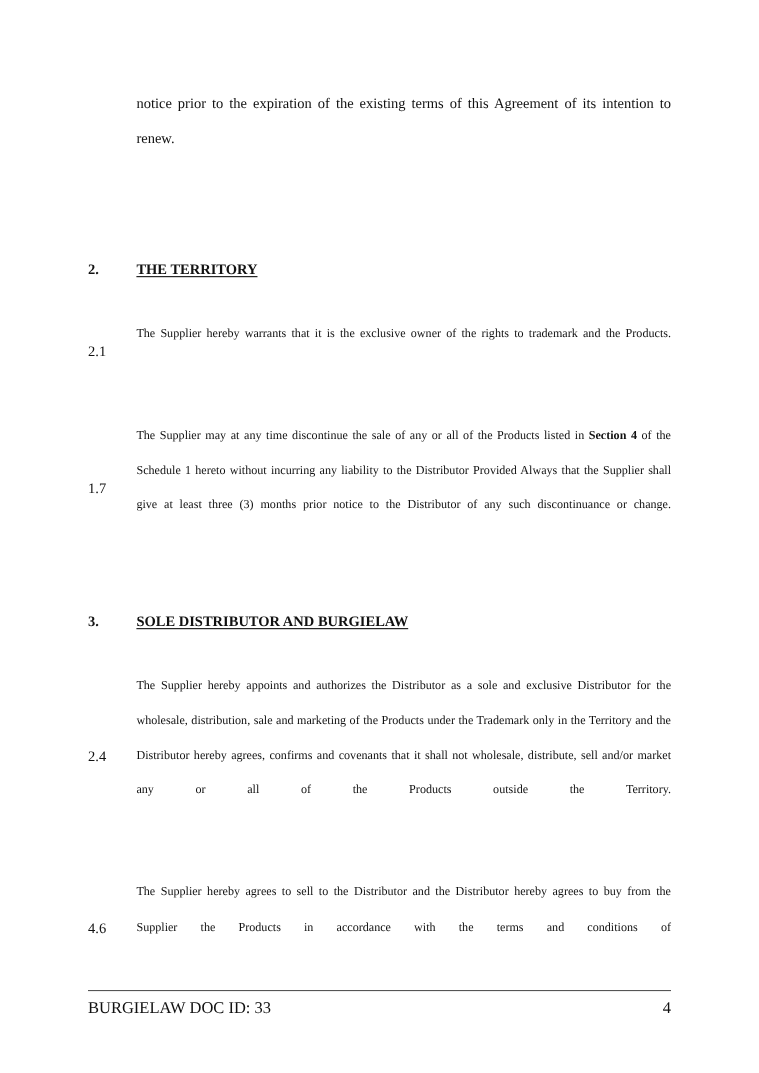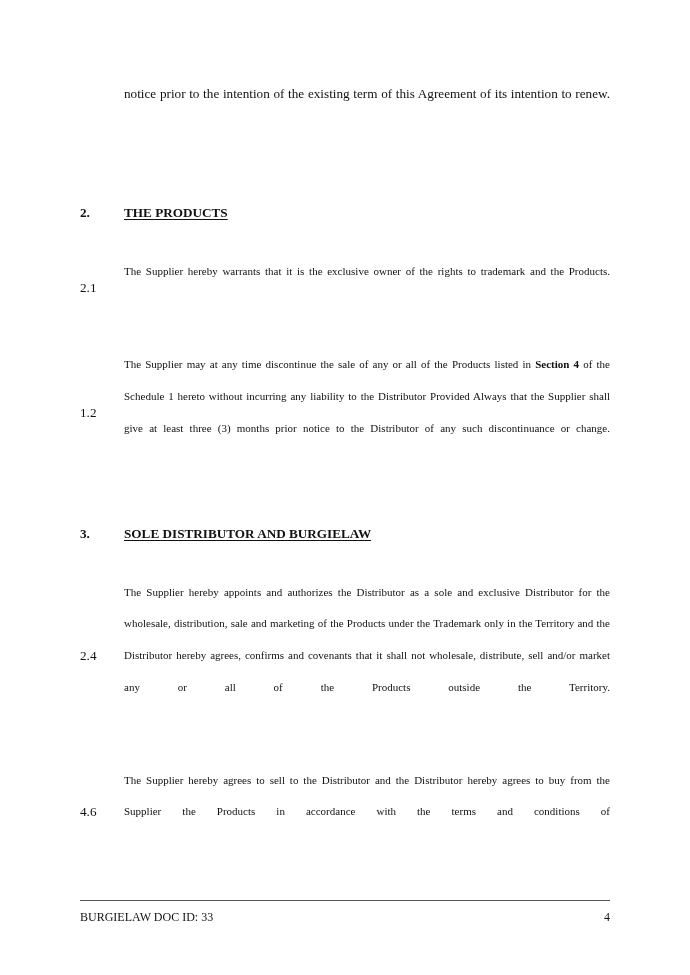--- a/index.html
+++ b/index.html
@@ -111,51 +111,51 @@
   .footer-rule {
     width: 530px;
     height: 1px;
     background: #555555;
   }
   .footer-row {
     display: flex;
     justify-content: space-between;
     align-items: baseline;
     margin-top: 7px;
-    font-size: 12px;
+    font-size: 15px;
     line-height: 18px;
   }
 </style>
 </head>
 <body>
 
 <div class="page">
 
   <div class="content">
 
-    <div class="plain-para">notice prior to the intention of the existing term of this Agreement of its intention to renew.</div>
+    <div class="plain-para">notice prior to the expiration of the existing terms of this Agreement of its intention to renew.</div>
 
     <div class="gap-heading-before"></div>
 
     <div class="heading">
       <div class="heading-num">2.</div>
-      <div class="heading-text">THE PRODUCTS</div>
+      <div class="heading-text">THE TERRITORY</div>
     </div>
 
     <div class="gap-heading-after"></div>
 
     <div class="clause">
       <div class="clause-num">2.1</div>
       <div class="clause-body">The Supplier hereby warrants that it is the exclusive owner of the rights to trademark and the Products.</div>
     </div>
 
     <div class="gap-clause"></div>
 
     <div class="clause">
-      <div class="clause-num">1.2</div>
+      <div class="clause-num">1.7</div>
       <div class="clause-body"><span>The Supplier may at any time discontinue the sale of any or all of the Products listed in </span><span class="bold-inline">Section 4</span><span> of the Schedule 1 hereto without incurring any liability to the Distributor Provided Always that the Supplier shall give at least three (3) months prior notice to the Distributor of any such discontinuance or change.</span></div>
     </div>
 
     <div class="gap-section"></div>
 
     <div class="heading">
       <div class="heading-num">3.</div>
       <div class="heading-text">SOLE DISTRIBUTOR AND BURGIELAW</div>
     </div>
 

